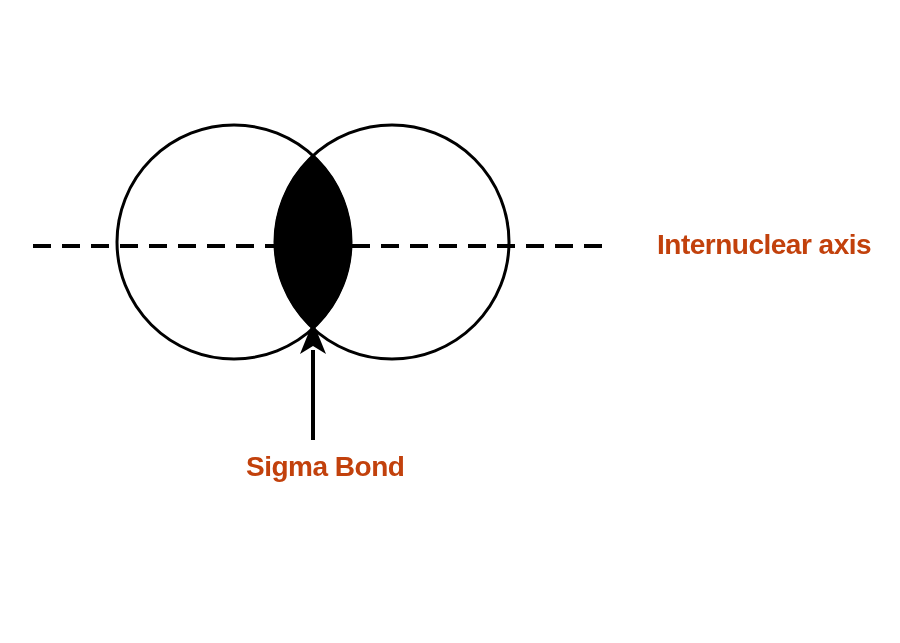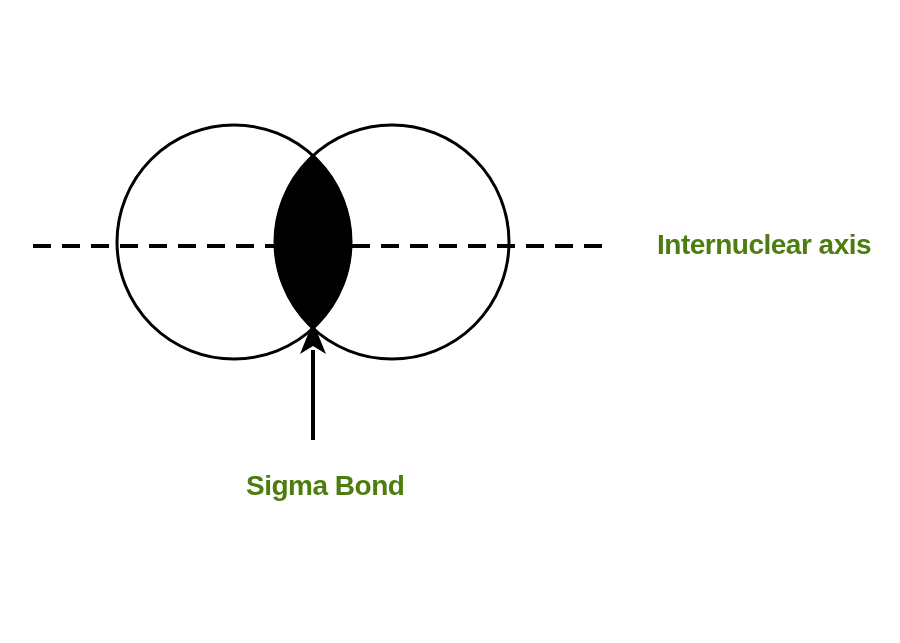--- a/index.html
+++ b/index.html
@@ -17,35 +17,34 @@
     height: 643px;
     background: #ffffff;
   }
   .diagram-svg {
     position: absolute;
     top: 0;
     left: 0;
   }
   .label {
     position: absolute;
-    color: #4d7c0f;
+    color: #c2410c;
     font-weight: bold;
     font-size: 28px;
     line-height: 28px;
     letter-spacing: -0.5px;
     white-space: nowrap;
   }
   .label-axis {
     left: 657px;
     top: 231px;
   }
   .label-sigma {
     left: 246px;
     top: 453px;
-    margin-top: 19px;
   }
 </style>
 </head>
 <body>
 
 <div class="canvas">
 
   <svg class="diagram-svg" width="900" height="643" viewBox="0 0 900 643">
 
     <path d="M 313 155.7

